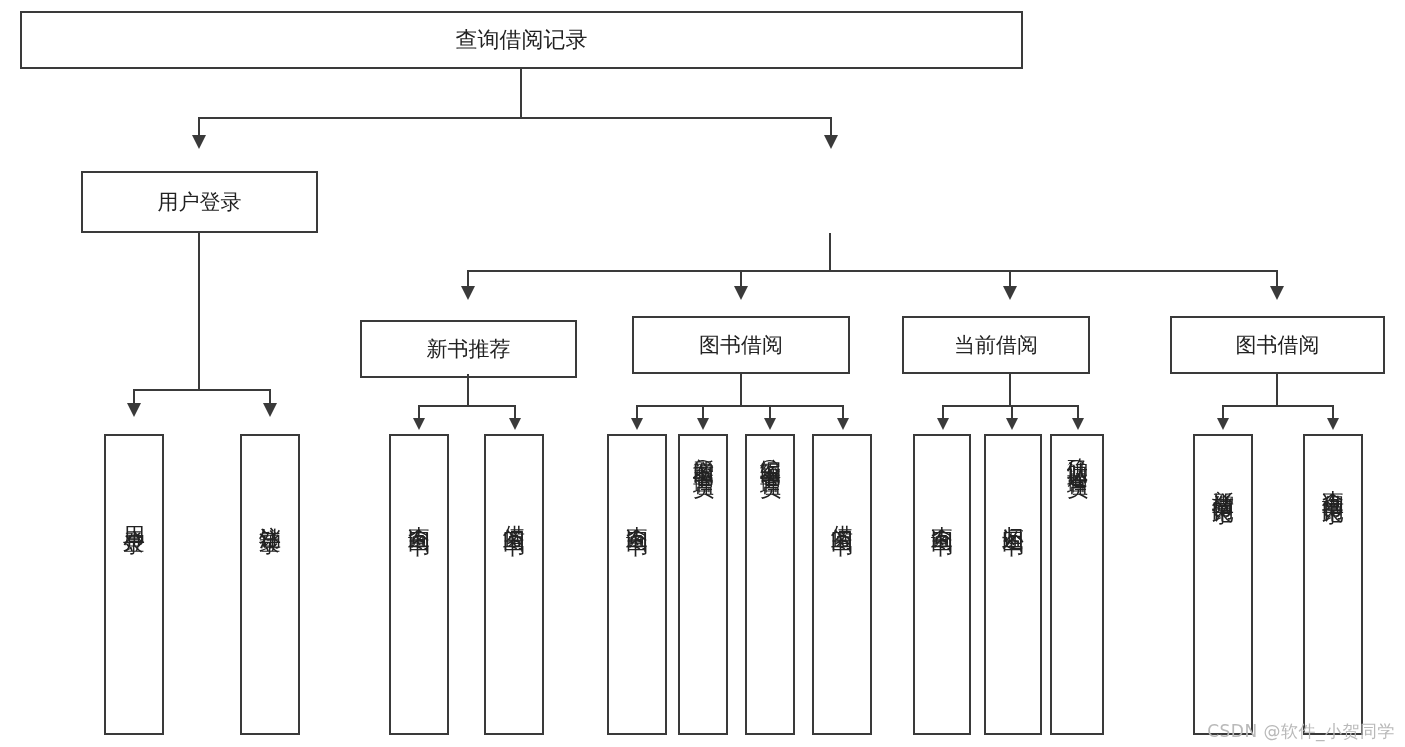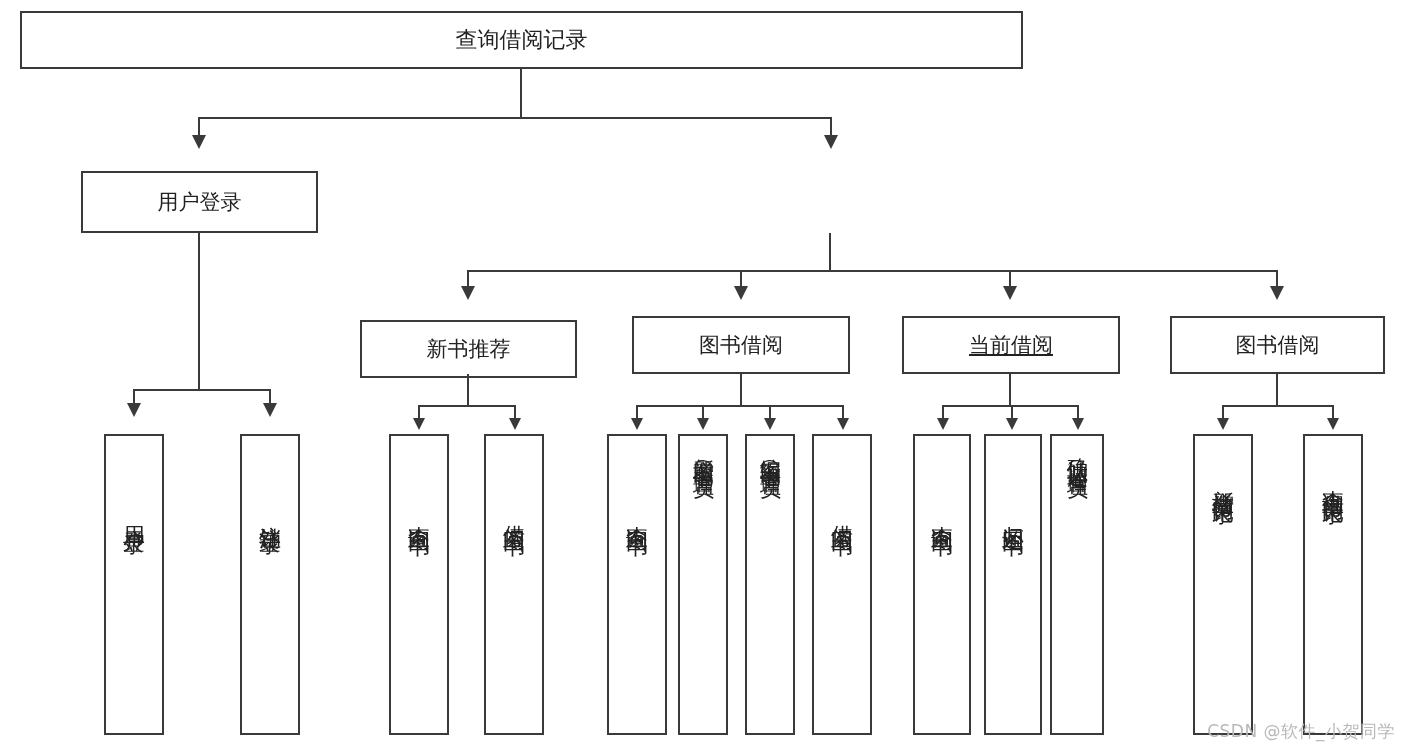--- a/index.html
+++ b/index.html
@@ -127,21 +127,21 @@
   <div class="arrow" style="left:734px; top:286px;"></div>
   <div class="arrow" style="left:1003px; top:286px;"></div>
   <div class="arrow" style="left:1270px; top:286px;"></div>
 
   <div class="node lvl3" style="left:360px; top:320px; width:217px; height:58px;">
     <span>新书推荐</span>
   </div>
   <div class="node lvl3" style="left:632px; top:316px; width:218px; height:58px;">
     <span>图书借阅</span>
   </div>
-  <div class="node lvl3" style="left:902px; top:316px; width:218px; height:58px;text-decoration:underline;">
+  <div class="node lvl3" style="left:902px; top:316px; width:188px; height:58px;">
     <span>当前借阅</span>
   </div>
   <div class="node lvl3" style="left:1170px; top:316px; width:215px; height:58px;">
     <span>图书借阅</span>
   </div>
 
   <div class="ln lnv" style="left:467px; top:374px; width:2px; height:32px;"></div>
   <div class="ln lnh" style="left:418px; top:405px; width:98px; height:2px;"></div>
   <div class="ln lnv" style="left:418px; top:405px; width:2px; height:14px;"></div>
   <div class="ln lnv" style="left:514px; top:405px; width:2px; height:14px;"></div>

